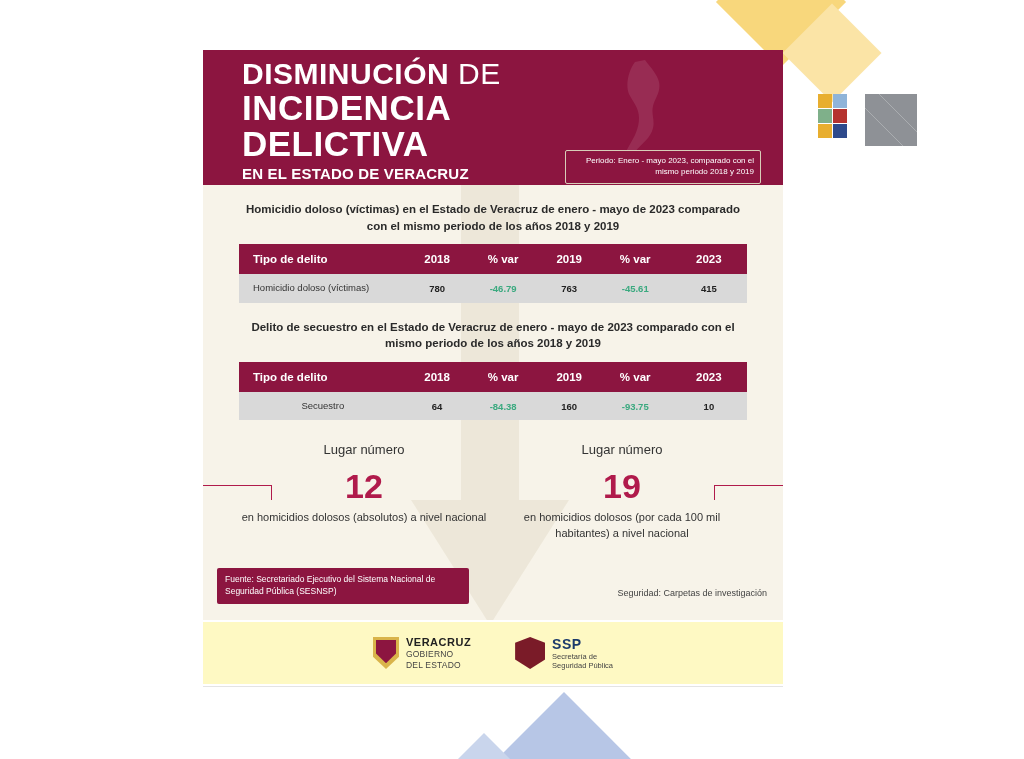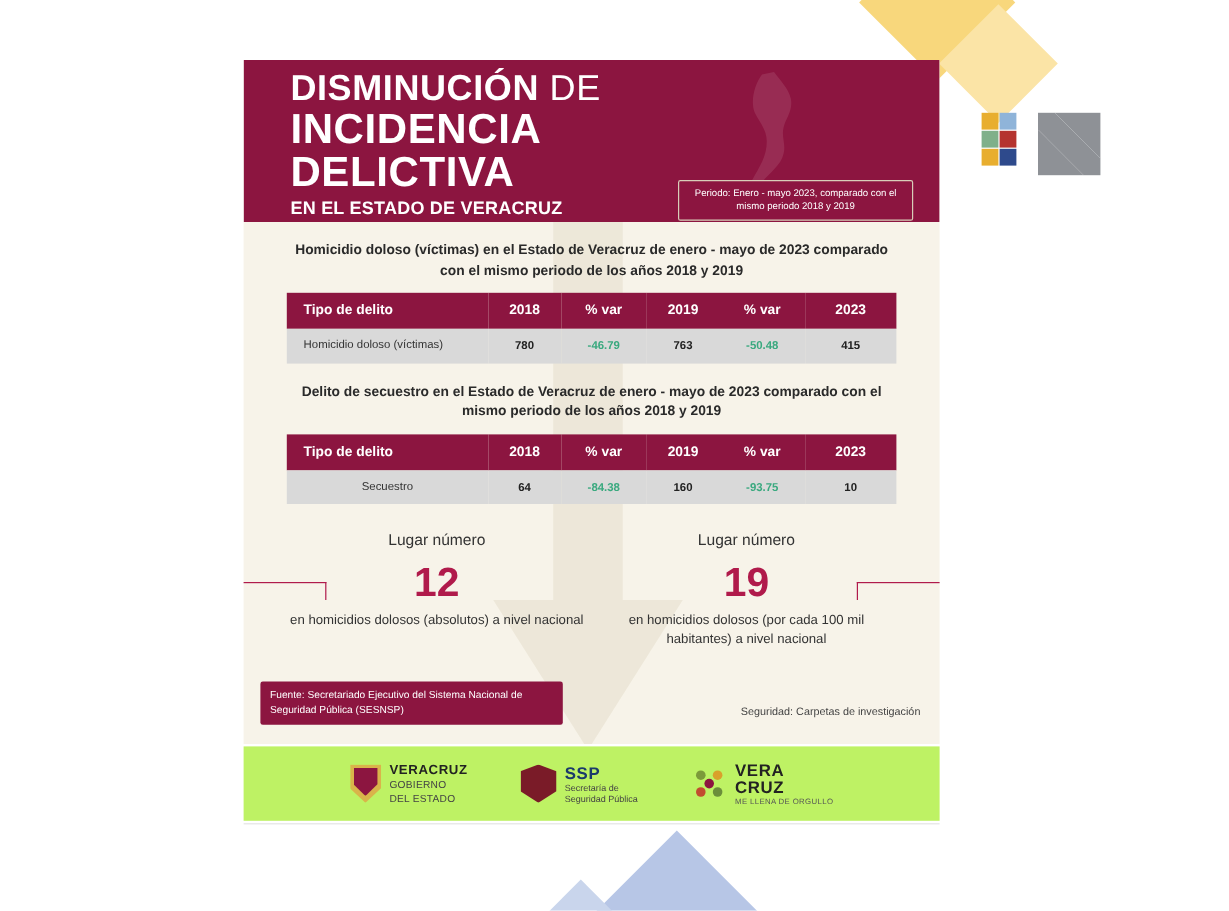--- a/index.html
+++ b/index.html
@@ -113,21 +113,21 @@
     position: absolute;
     left: 362px; top: 100px;
     width: 196px;
     background: #8c1540;
     border: 1px solid #d8cdb8;
     border-radius: 2px;
     padding: 5px 6px;
     color: #ffffff;
     font-size: 8px;
     line-height: 1.35;
-    text-align: center;
+    text-align: right;
     box-sizing: border-box;
   }
 
   .body {
     position: relative;
     padding: 0 36px;
   }
 
   .sect-title {
     text-align: center;
@@ -236,21 +236,21 @@
 
   
   .footer {
     position: absolute;
     left: 203px; top: 622px;
     width: 580px; height: 62px;
     display: flex;
     align-items: center;
     justify-content: center;
     gap: 44px;
-    background: #bef264;
+    background: #fef9c3;
   }
   .logo { display: flex; align-items: center; gap: 7px; }
   .shield {
     width: 26px; height: 32px;
     background: #d9b44a;
     clip-path: polygon(0 0, 100% 0, 100% 62%, 50% 100%, 0 62%);
     position: relative;
   }
   .shield:after {
     content: "";
@@ -347,21 +347,21 @@
             <th>% var</th>
             <th>2023</th>
           </tr>
         </thead>
         <tbody>
           <tr>
             <td class="first">Homicidio doloso (víctimas)</td>
             <td class="bold">780</td>
             <td class="var">-46.79</td>
             <td class="bold">763</td>
-            <td class="var">-50.48</td>
+            <td class="var">-45.61</td>
             <td class="bold">415</td>
           </tr>
         </tbody>
       </table>
 
       <div class="sect-title">Delito de secuestro en el Estado de Veracruz de enero - mayo de 2023 comparado con el mismo periodo de los años 2018 y 2019</div>
 
       <table class="tbl">
         <colgroup>
           <col style="width:33%">
@@ -427,28 +427,14 @@
 
     <div class="logo">
       <div class="ssp-mark"></div>
       <div class="ssp-txt">
         <div class="s1">SSP</div>
         <div class="s2">Secretaría de</div>
         <div class="s2">Seguridad Pública</div>
       </div>
     </div>
 
-    <div class="logo">
-      <svg class="vc-mark" viewBox="0 0 30 30">
-        <circle cx="8" cy="8" r="4" fill="#7c9a3a"></circle>
-        <circle cx="22" cy="8" r="4" fill="#d9a02b"></circle>
-        <circle cx="8" cy="22" r="4" fill="#c24c2f"></circle>
-        <circle cx="22" cy="22" r="4" fill="#6b8f3a"></circle>
-        <circle cx="15" cy="15" r="4" fill="#8c1540"></circle>
-      </svg>
-      <div class="vc-txt">
-        <div class="v1">VERA</div>
-        <div class="v2">CRUZ</div>
-        <div class="v3">ME LLENA DE ORGULLO</div>
-      </div>
-    </div>
   </div>
 </div>
 
 </body></html>

